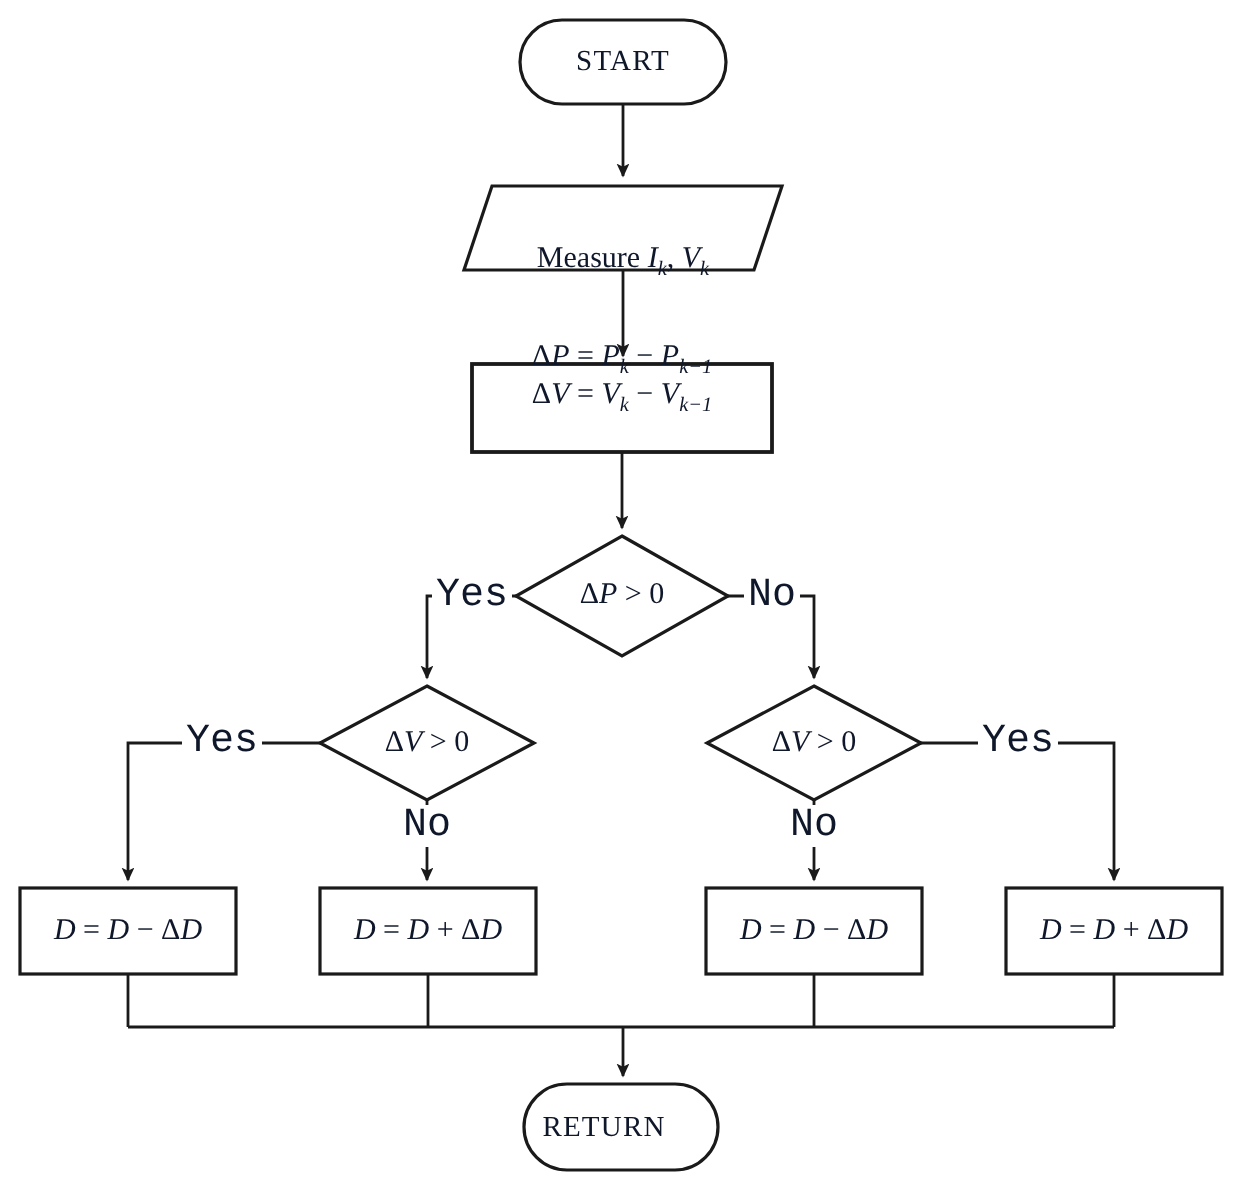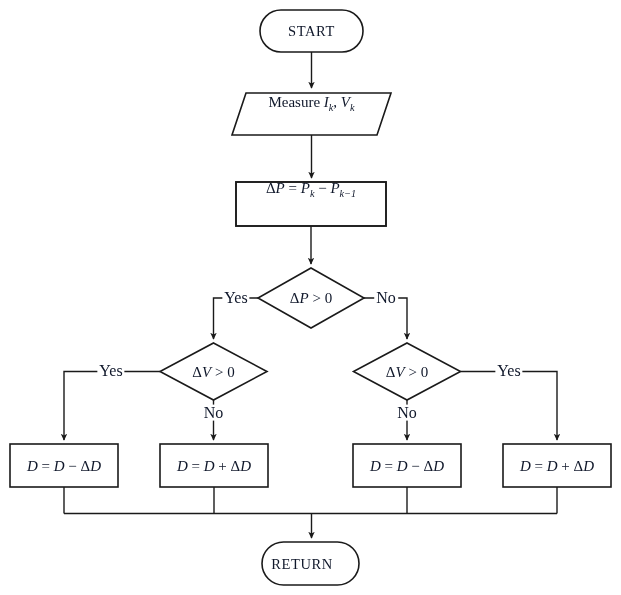--- a/index.html
+++ b/index.html
@@ -20,24 +20,25 @@
   .lbl {
     position: absolute;
     transform: translate(-50%, -50%);
     white-space: nowrap;
     font-size: 15px;
     text-align: center;
     line-height: 1.25;
   }
   .terminator-lbl { font-size: 14.5px; letter-spacing: 0.6px; }
   .edge-lbl {
-    font-size: 16px;
+    font-size: 20px;
     background: #ffffff;
     padding: 0 2px;
     line-height: 1.05;
+    font-family: Liberation Mono, monospace;
   }
   .math-line { display: block; }
   .m-var { font-style: italic; }
   .lbl sub { font-size: 0.68em; font-style: italic; line-height: 0; }
 </style>
 </head>
 <body>
 
 <div class="stage">
 
@@ -76,24 +77,25 @@
       <rect class="shape" x="10" y="444" width="108" height="43"></rect>
       <rect class="shape" x="160" y="444" width="108" height="43"></rect>
       <rect class="shape" x="353" y="444" width="108" height="43"></rect>
       <rect class="shape" x="503" y="444" width="108" height="43"></rect>
       <rect class="shape" x="262" y="542" width="97" height="43" rx="21.5" ry="21.5"></rect>
     </g>
   </svg>
 
   <div class="lbl terminator-lbl" style="left:311.5px; top:31px;">START</div>
 
-  <div class="lbl" style="left:311.5px; top:102px;"><span>Measure </span><span class="m-var">I</span><sub>k</sub><span>, </span><span class="m-var">V</span><sub>k</sub></div>
+  <div class="lbl" style="left:311.5px; top:130px;"><span>Measure </span><span class="m-var">I</span><sub>k</sub><span>, </span><span class="m-var">V</span><sub>k</sub></div>
 
   <div class="lbl" style="left:311px; top:188px;">
     <span class="math-line"><span>Δ</span><span class="m-var">P</span><span> = </span><span class="m-var">P</span><sub>k</sub><span> − </span><span class="m-var">P</span><sub>k−1</sub></span>
+    <span class="math-line"><span>Δ</span><span class="m-var">V</span><span> = </span><span class="m-var">V</span><sub>k</sub><span> − </span><span class="m-var">V</span><sub>k−1</sub></span>
   </div>
 
   <div class="lbl" style="left:311px; top:298px;"><span>Δ</span><span class="m-var">P</span><span> &gt; 0</span></div>
 
   <div class="lbl" style="left:213.5px; top:371.5px;"><span>Δ</span><span class="m-var">V</span><span> &gt; 0</span></div>
 
   <div class="lbl" style="left:407px; top:371.5px;"><span>Δ</span><span class="m-var">V</span><span> &gt; 0</span></div>
 
   <div class="lbl" style="left:64px; top:466px;"><span class="m-var">D</span><span> = </span><span class="m-var">D</span><span> − Δ</span><span class="m-var">D</span></div>
 

